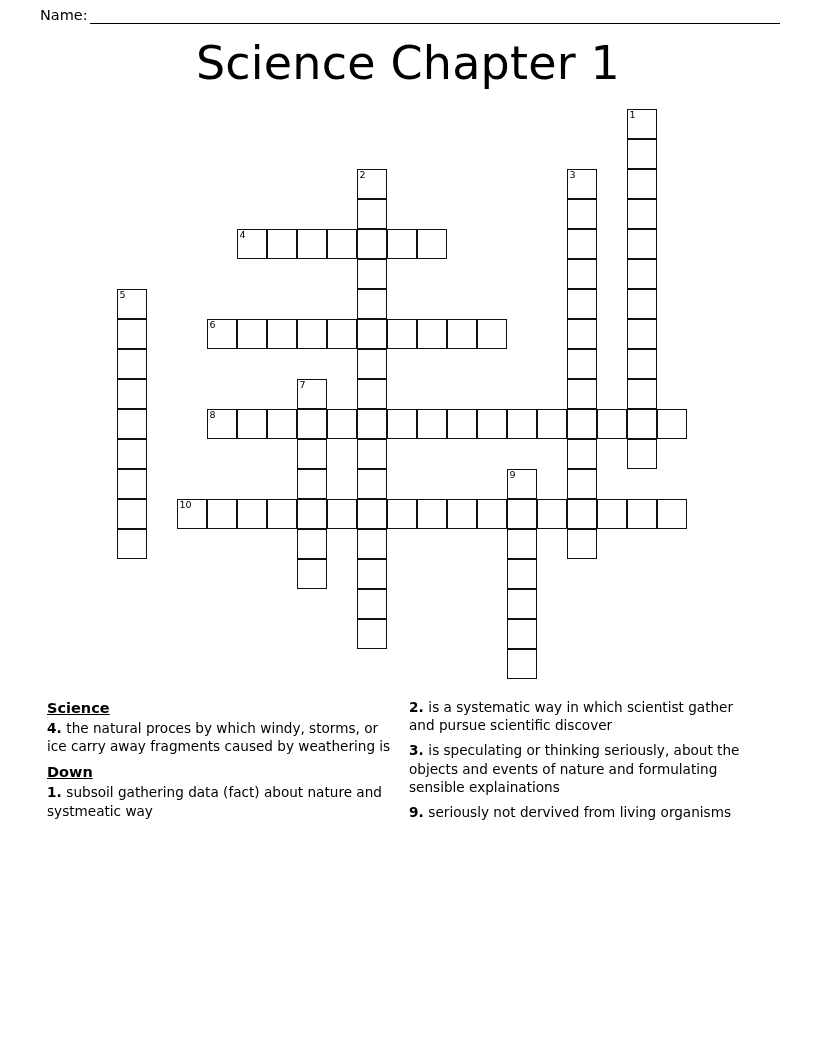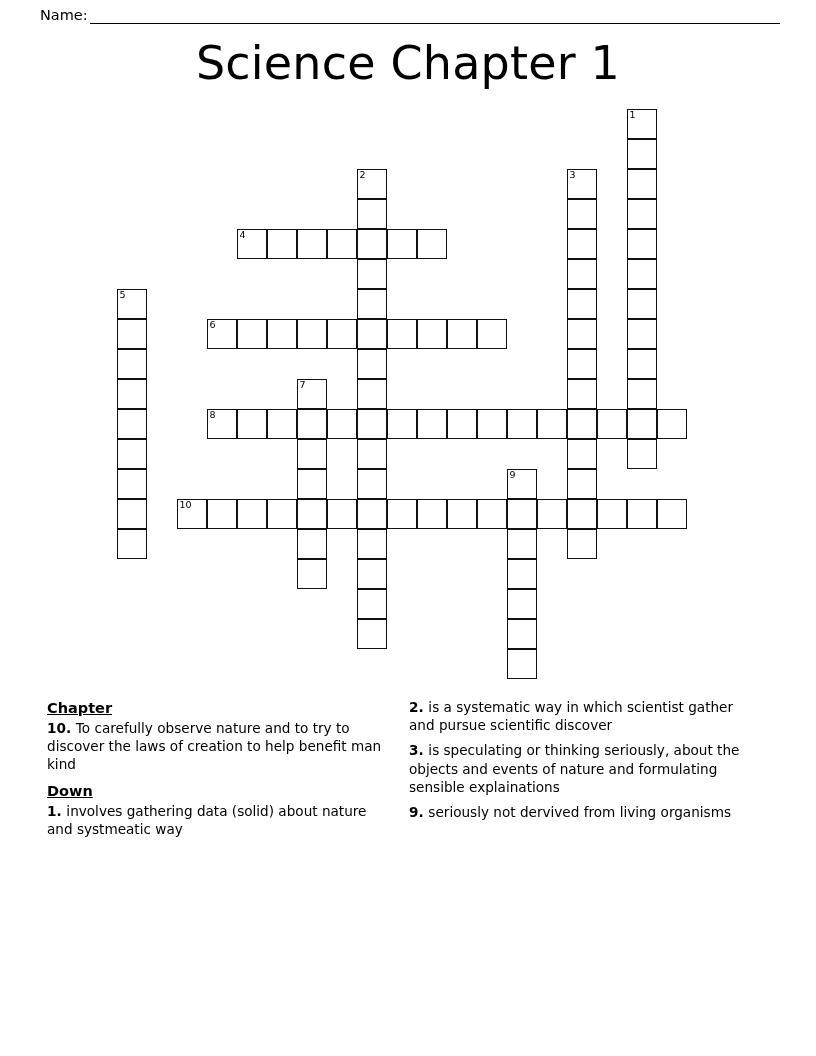--- a/index.html
+++ b/index.html
@@ -244,27 +244,27 @@
     <div class="cell" style="left: 447px; top: 499px;"></div>
     <div class="cell" style="left: 477px; top: 499px;"></div>
     <div class="cell" style="left: 537px; top: 499px;"></div>
     <div class="cell" style="left: 597px; top: 499px;"></div>
     <div class="cell" style="left: 627px; top: 499px;"></div>
     <div class="cell" style="left: 657px; top: 499px;"></div>
   </div>
 
 <div id="clues">
   <div id="clues-left" class="clue-col">
-    <span class="section-head">Chapter</span>
+    <span class="section-head">Science</span>
     <div id="across-list">
-        <div class="clue"><span class="cnum">10. </span><span>To carefully observe nature and to try to discover the laws of creation to help benefit man kind</span></div>
+        <div class="clue"><span class="cnum">4. </span><span>the natural proces by which windy, storms, or ice carry away fragments caused by weathering is</span></div>
       </div>
     <span class="section-head">Down</span>
     <div id="down-list-a">
-        <div class="clue"><span class="cnum">1. </span><span>involves gathering data (solid) about nature and systmeatic way</span></div>
+        <div class="clue"><span class="cnum">1. </span><span>subsoil gathering data (fact) about nature and systmeatic way</span></div>
       </div>
   </div>
   <div id="clues-right" class="clue-col">
     <div id="down-list-b">
         <div class="clue"><span class="cnum">2. </span><span>is a systematic way in which scientist gather and pursue scientific discover</span></div>
         <div class="clue"><span class="cnum">3. </span><span>is speculating or thinking seriously, about the objects and events of nature and formulating sensible explainations</span></div>
         <div class="clue"><span class="cnum">9. </span><span>seriously not dervived from living organisms</span></div>
       </div>
   </div>
 </div>

